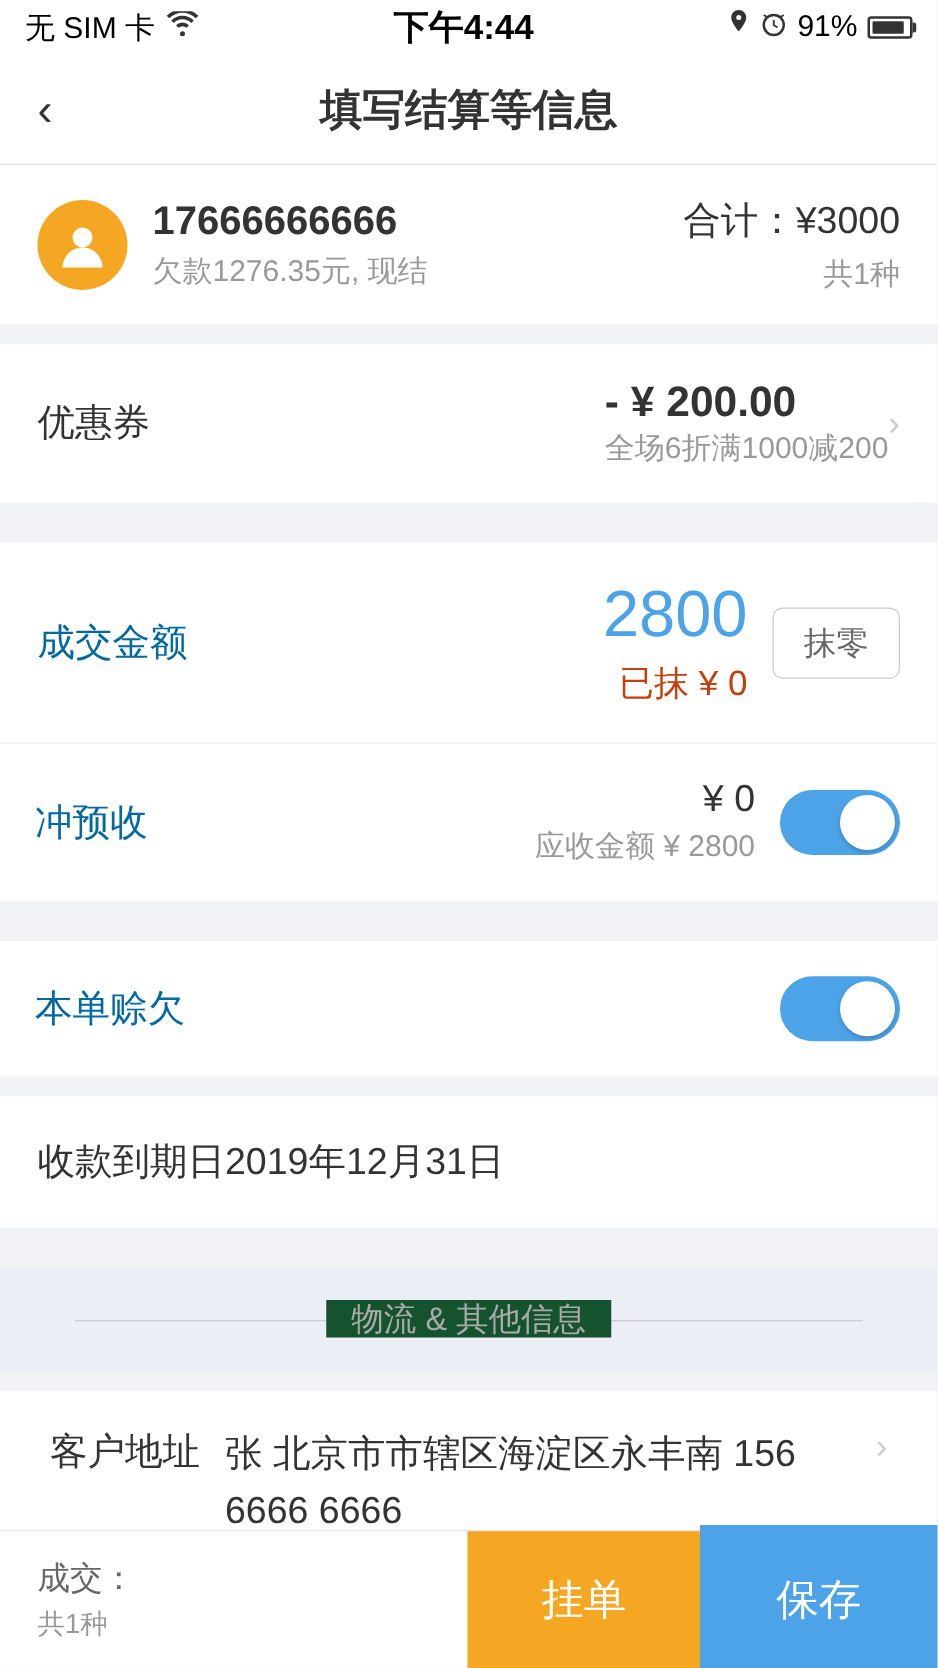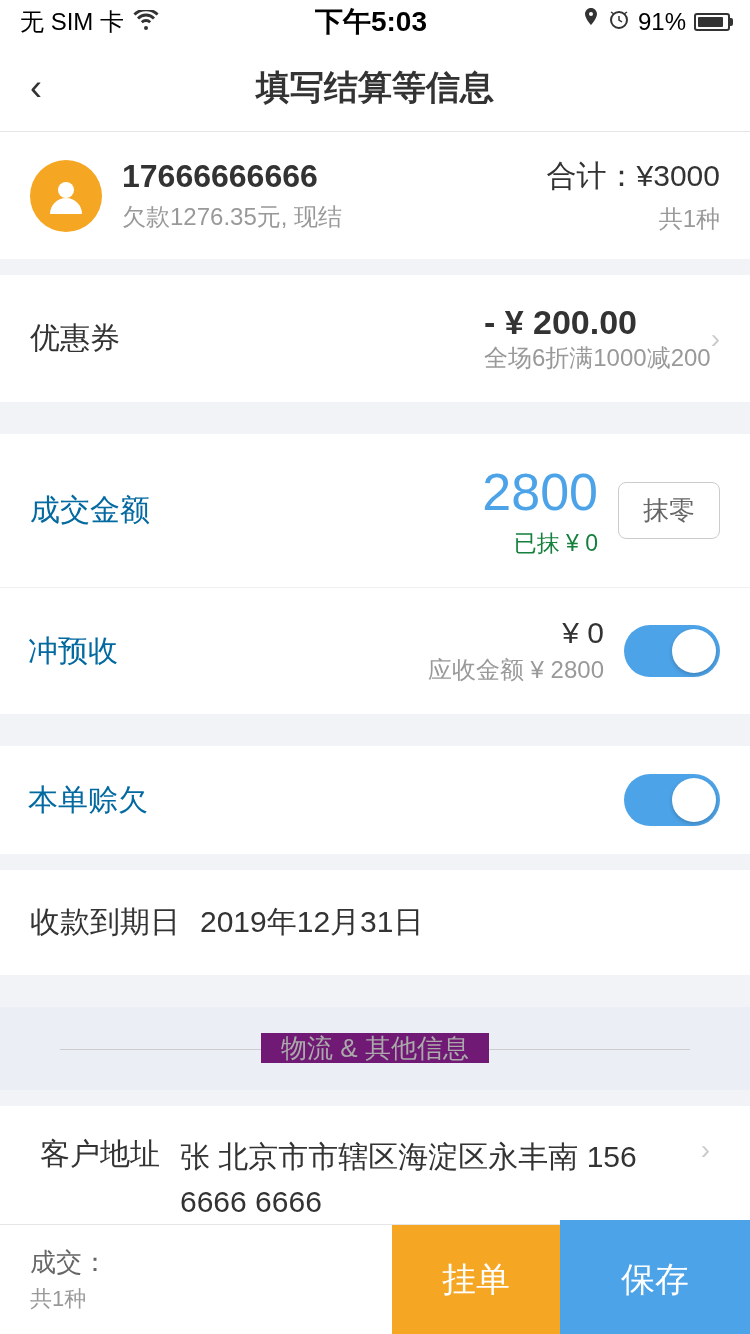--- a/index.html
+++ b/index.html
@@ -129,21 +129,21 @@
     .transaction-amount { font-size: 52px; color: #4da3e8; font-weight: 500; }
     .round-zero-btn {
       border: 1px solid #ccc;
       border-radius: 8px;
       padding: 10px 24px;
       font-size: 26px;
       color: #666;
       background: #fff;
       cursor: pointer;
     }
-    .already-zeroed { font-size: 23px; color: #15803d; text-align: right; margin-top: 6px; }
+    .already-zeroed { font-size: 28px; color: #c2410c; text-align: right; margin-top: 6px; }
 
     
     .amount-right-block { text-align: right; }
 
     
     .advance-amount { font-size: 30px; color: #333; text-align: right; }
     .advance-sub { font-size: 24px; color: #999; text-align: right; margin-top: 4px; }
 
     
     .toggle {
@@ -160,38 +160,37 @@
       background: #fff;
       box-shadow: 0 2px 4px rgba(0,0,0,0.2);
     }
 
     
     .due-date-row {
       background: #fff;
       padding: 32px 30px;
       display: flex;
       align-items: center;
-      gap: 20px;
       margin-bottom: 16px;
     }
     .due-date-label { font-size: 30px; color: #333; }
     .due-date-value { font-size: 30px; color: #333; }
 
     
     .section-divider {
       background: #eceef5;
       padding: 24px 30px;
       text-align: center;
       position: relative;
       margin-bottom: 16px;
     }
     .section-divider-text {
       font-size: 26px;
       color: #aaa;
-      background: #701a75;
+      background: #14532d;
       padding: 0 20px;
       position: relative;
       z-index: 1;
     }
     .section-divider::before {
       content: '';
       position: absolute;
       left: 60px; right: 60px;
       top: 50%;
       height: 1px;
@@ -225,21 +224,21 @@
     .bottom-summary {
       flex: 1;
       padding-left: 30px;
     }
     .bottom-transaction { display: flex; align-items: center; gap: 8px; }
     .bottom-trans-label { font-size: 26px; color: #666; }
     .bottom-trans-amount { font-size: 40px; color: #333; font-weight: 600; }
     .bottom-count { font-size: 22px; color: #999; margin-top: 4px; }
     .btn-hang {
       height: 110px;
-      width: 168px;
+      width: 186px;
       background: #f5a623;
       border: none;
       font-size: 34px;
       color: #fff;
       cursor: pointer;
       display: flex; align-items: center; justify-content: center;
     }
     .btn-save {
       height: 120px;
       width: 190px;
@@ -256,21 +255,21 @@
 
 <div class="status-bar">
   <div class="status-left">
     <span>无 SIM 卡</span>
     <span>
       <svg width="28" height="20" viewBox="0 0 28 20">
           <path d="M14 16a2 2 0 1 1 0 4 2 2 0 0 1 0-4zm-5.2-4.8a7.3 7.3 0 0 1 10.4 0l-2 2a4.6 4.6 0 0 0-6.4 0l-2-2zm-3.8-3.8a12.4 12.4 0 0 1 18 0l-2 2a9.7 9.7 0 0 0-14 0l-2-2zm-3.6-3.8A17.6 17.6 0 0 1 26.6 3.6l-2 2A14.9 14.9 0 0 0 3.4 5.6l-2-2z" fill="#333"></path>
         </svg>
     </span>
   </div>
-  <div class="status-center">下午5:03</div>
+  <div class="status-center">下午4:44</div>
   <div class="status-right">
     <span>
       <svg width="18" height="22" viewBox="0 0 18 22">
           <path d="M9 0C5.7 0 3 2.7 3 6c0 4.5 6 11 6 11s6-6.5 6-11c0-3.3-2.7-6-6-6zm0 8a2 2 0 1 1 0-4 2 2 0 0 1 0 4z" fill="#333"></path>
         </svg>
     </span>
     <span>
       <svg width="22" height="22" viewBox="0 0 22 22">
           <circle cx="11" cy="12" r="8" fill="none" stroke="#333" stroke-width="2"></circle>
           <path d="M11 8v4l3 2" stroke="#333" stroke-width="1.5" fill="none"></path>

